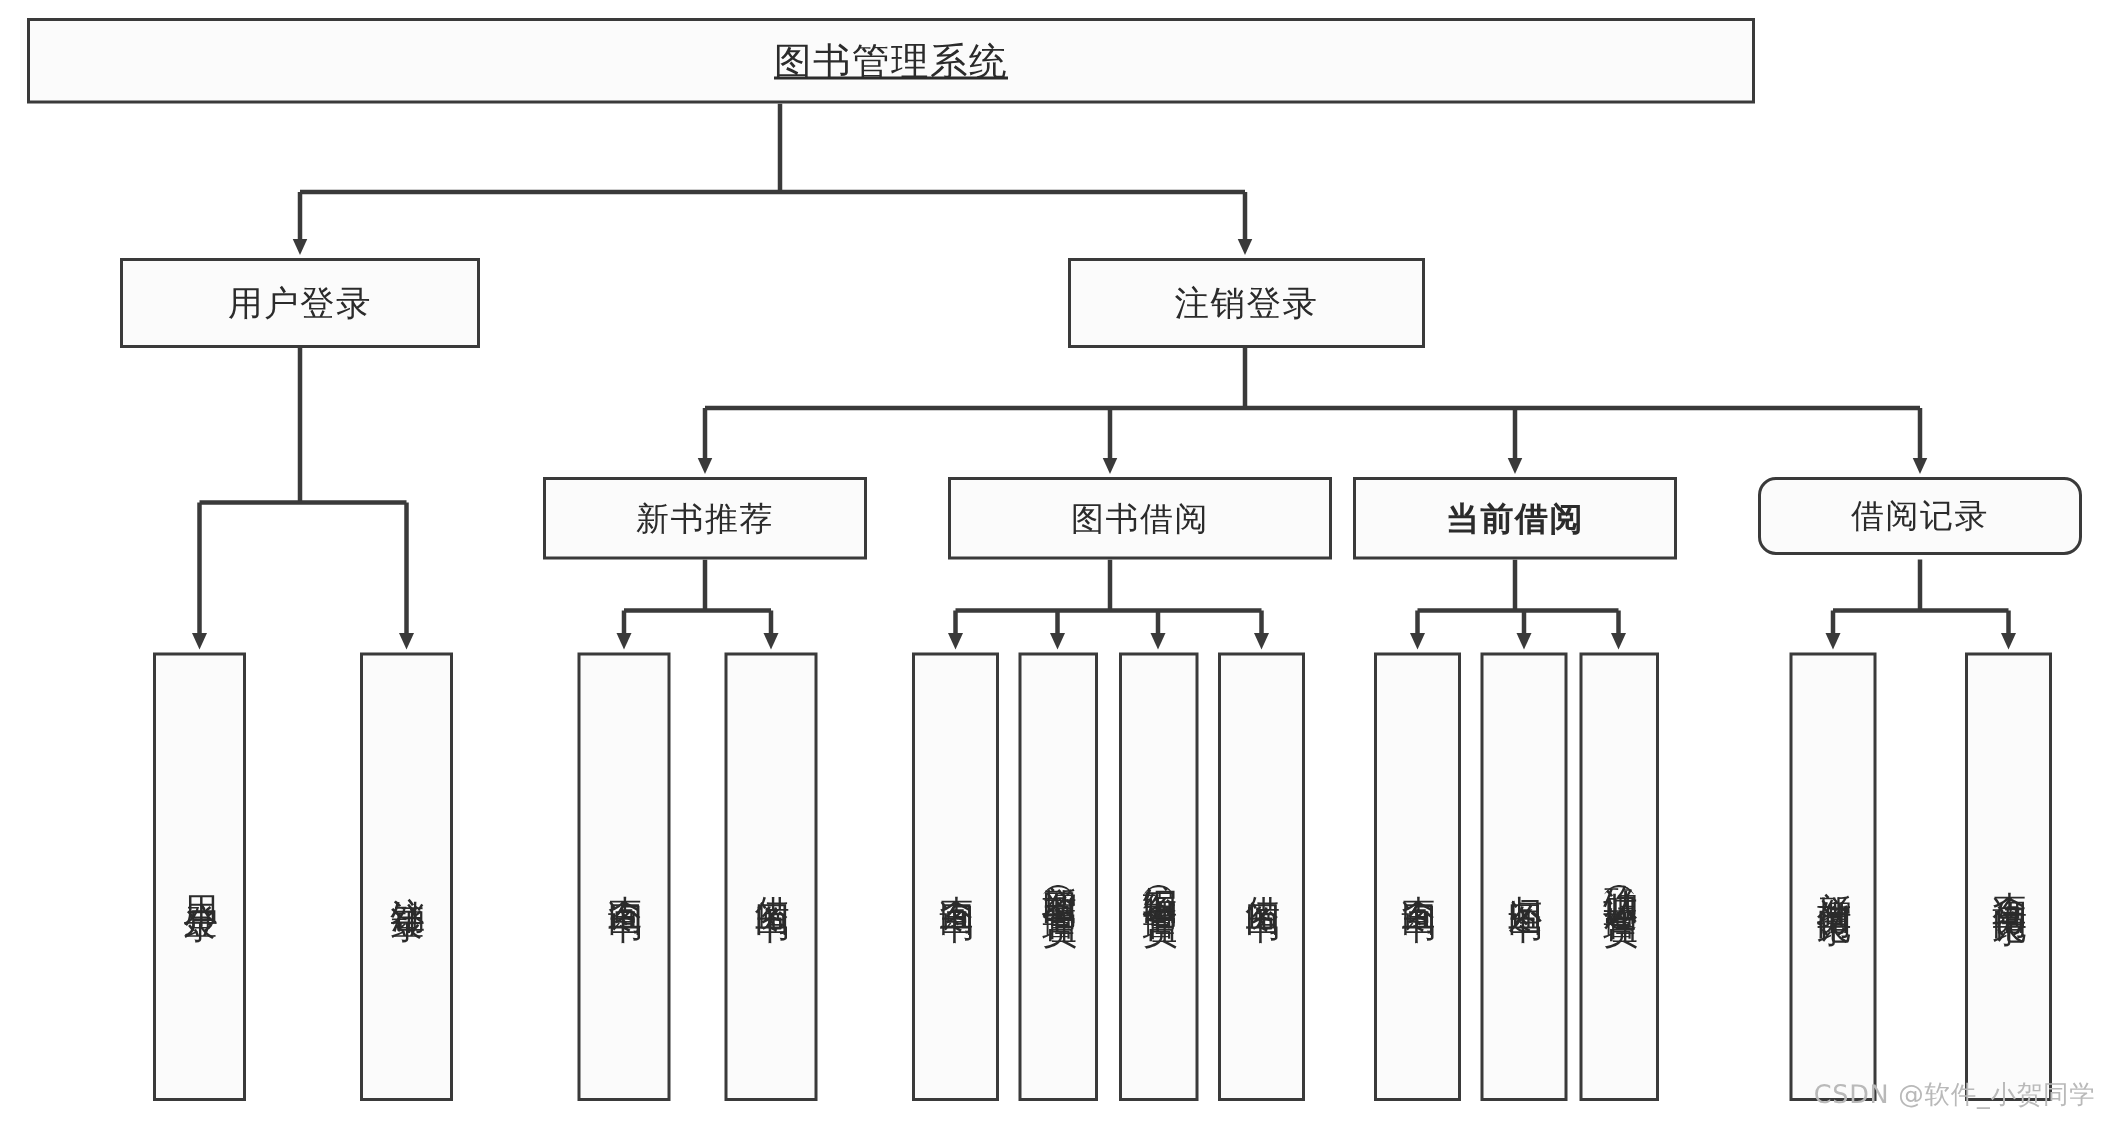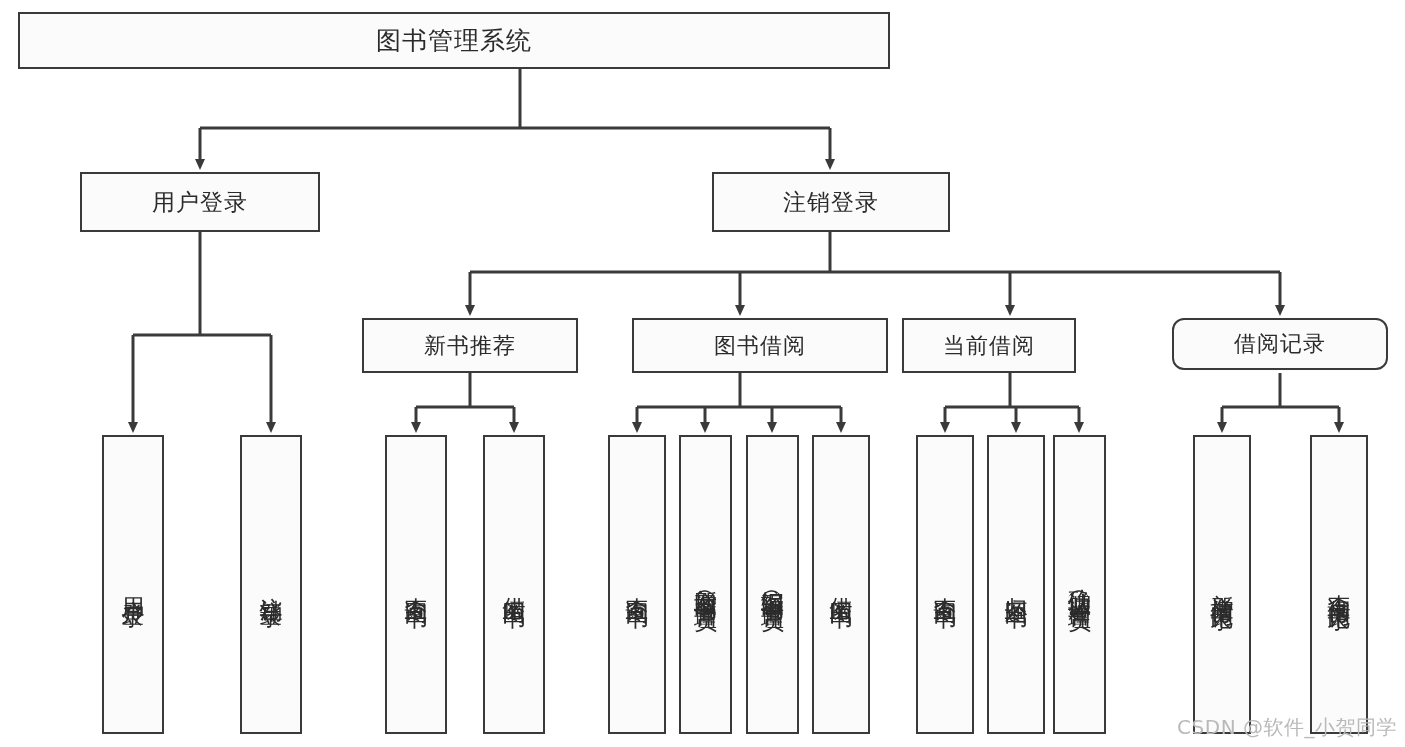--- a/index.html
+++ b/index.html
@@ -65,21 +65,21 @@
     white-space: nowrap;
     text-align: center;
   }
   .htext {
     white-space: nowrap;
   }
   #watermark {
     position: absolute;
     right: 8px;
     bottom: 6px;
-    font-size: 20px;
+    font-size: 17px;
     color: #b9b9b9;
     letter-spacing: 0.5px;
     z-index: 5;
     white-space: nowrap;
     font-family: "DejaVu Sans", "Liberation Sans", sans-serif;
   }
 </style>
 </head>
 <body>
 
@@ -128,38 +128,38 @@
       <path d="M1016,407 L1016,423" marker-end="url(#arrow)"></path>
       <path d="M1079,407 L1079,423" marker-end="url(#arrow)"></path>
 
       <path d="M1280,373 L1280,407"></path>
       <path d="M1222,407 L1339,407"></path>
       <path d="M1222,407 L1222,423" marker-end="url(#arrow)"></path>
       <path d="M1339,407 L1339,423" marker-end="url(#arrow)"></path>
     </g>
   </svg>
 
-  <div class="node root" style="left:18px; top:12px; width:872px; height:57px;">
+  <div class="node root" style="left:18px; top:12px; width:1152px; height:57px;text-decoration:underline;">
     <span class="htext">图书管理系统</span>
   </div>
 
   <div class="node lvl2" style="left:80px; top:172px; width:240px; height:60px;">
     <span class="htext">用户登录</span>
   </div>
   <div class="node lvl2" style="left:712px; top:172px; width:238px; height:60px;">
     <span class="htext">注销登录</span>
   </div>
 
   <div class="node lvl3" style="left:362px; top:318px; width:216px; height:55px;">
     <span class="htext">新书推荐</span>
   </div>
   <div class="node lvl3" style="left:632px; top:318px; width:256px; height:55px;">
     <span class="htext">图书借阅</span>
   </div>
-  <div class="node lvl3" style="left:902px; top:318px; width:174px; height:55px;">
+  <div class="node lvl3" style="left:902px; top:318px; width:216px; height:55px;font-weight:bold;">
     <span class="htext">当前借阅</span>
   </div>
   <div class="node lvl3" style="left:1172px; top:318px; width:216px; height:52px;border-radius:12px;">
     <span class="htext">借阅记录</span>
   </div>
 
   <div class="node leaf" style="left:102px; top:435px; width:62px; height:299px;">
     <span class="vtext">用户登录</span>
   </div>
   <div class="node leaf" style="left:240px; top:435px; width:62px; height:299px;">

